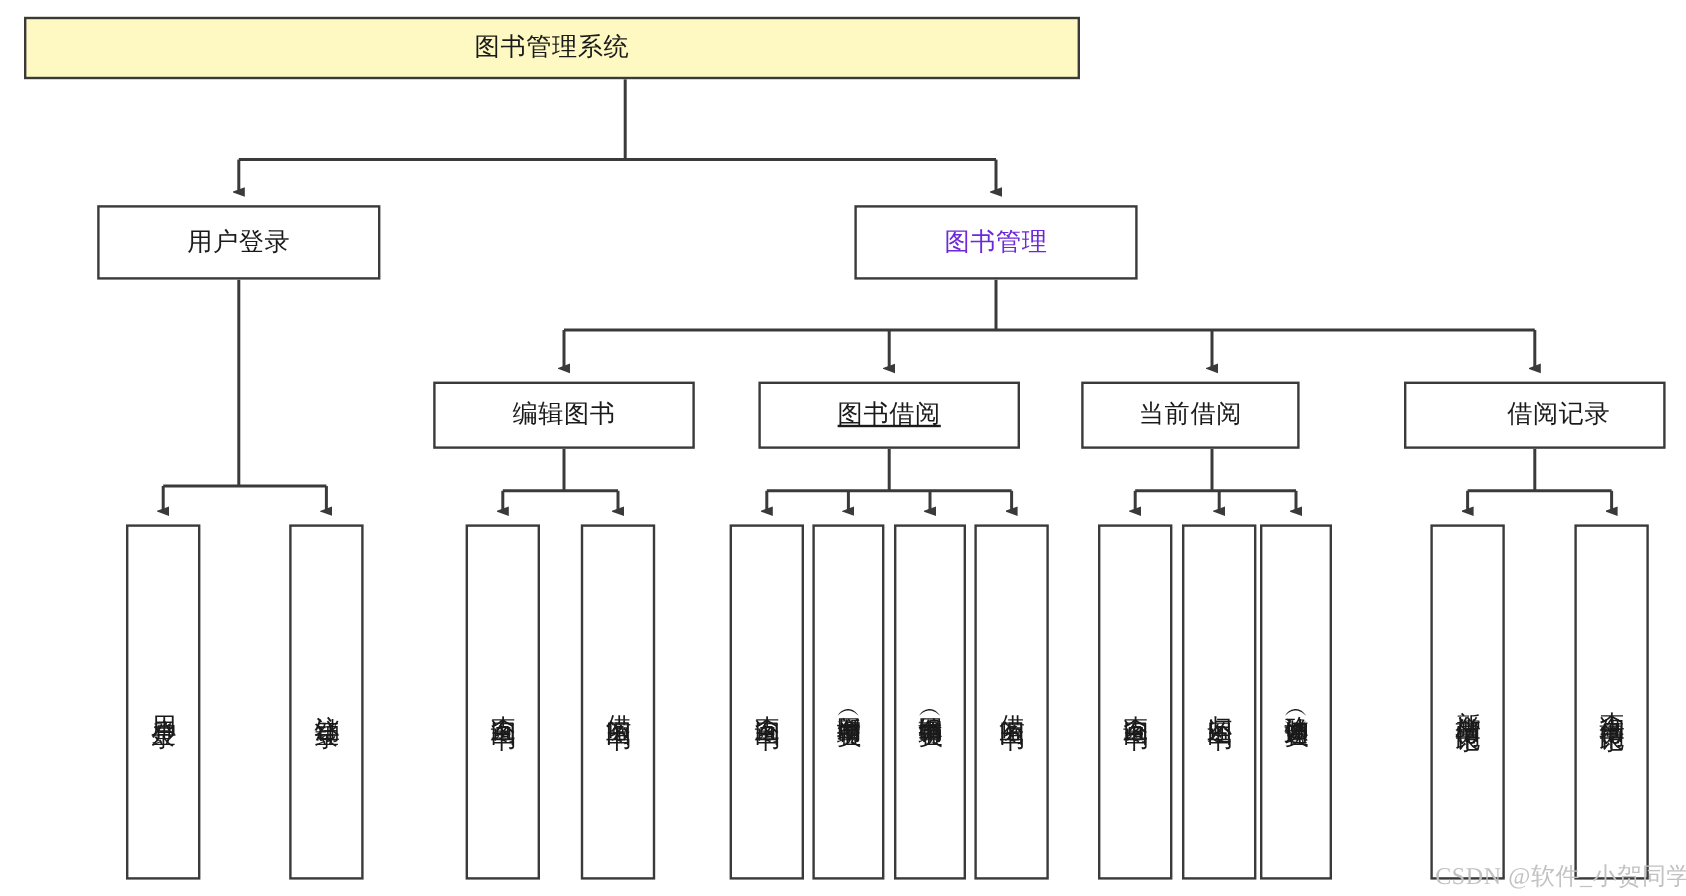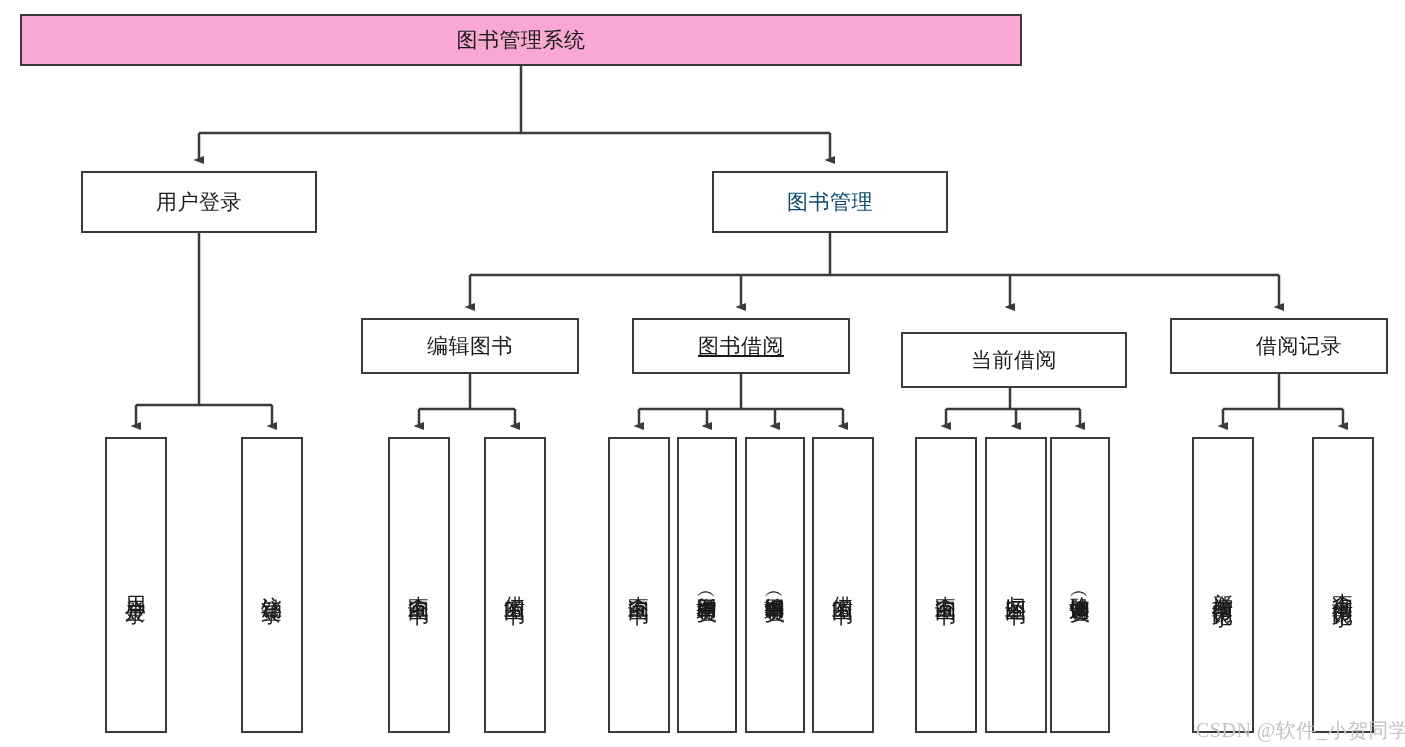--- a/index.html
+++ b/index.html
@@ -113,36 +113,36 @@
         <path d="M1016,409 L1016,426" stroke="#3a3a3a" stroke-width="2.5" fill="none" marker-end="url(#arrow)"></path>
         <path d="M1080,409 L1080,426" stroke="#3a3a3a" stroke-width="2.5" fill="none" marker-end="url(#arrow)"></path>
         <path d="M1279,374 L1279,409" stroke="#3a3a3a" stroke-width="2.5" fill="none"></path>
         <path d="M1223,409 L1343,409" stroke="#3a3a3a" stroke-width="2.5" fill="none"></path>
         <path d="M1223,409 L1223,426" stroke="#3a3a3a" stroke-width="2.5" fill="none" marker-end="url(#arrow)"></path>
         <path d="M1343,409 L1343,426" stroke="#3a3a3a" stroke-width="2.5" fill="none" marker-end="url(#arrow)"></path>
       </g>
   </svg>
 
   <div id="node-layer">
-      <div class="node horizontal" style="left: 20px; top: 14px; width: 1002px; height: 52px; border-color: rgb(58, 58, 58); background: #f9a8d4;">
+      <div class="node horizontal" style="left: 20px; top: 14px; width: 880px; height: 52px; border-color: rgb(58, 58, 58); background: #fef9c3;">
         <span class="node-label" style="color: rgb(26, 26, 26);">图书管理系统</span>
       </div>
       <div class="node horizontal" style="left: 81px; top: 171px; width: 236px; height: 62px; border-color: rgb(58, 58, 58); background: rgb(255, 255, 255);">
         <span class="node-label" style="color: rgb(26, 26, 26);">用户登录</span>
       </div>
       <div class="node horizontal" style="left: 712px; top: 171px; width: 236px; height: 62px; border-color: rgb(58, 58, 58); background: rgb(255, 255, 255);">
-        <span class="node-label" style="color: #0c4a6e;">图书管理</span>
+        <span class="node-label" style="color: #6d28d9;">图书管理</span>
       </div>
       <div class="node horizontal" style="left: 361px; top: 318px; width: 218px; height: 56px; border-color: rgb(58, 58, 58); background: rgb(255, 255, 255);">
         <span class="node-label" style="color: rgb(26, 26, 26);">编辑图书</span>
       </div>
       <div class="node horizontal" style="left: 632px; top: 318px; width: 218px; height: 56px; border-color: rgb(58, 58, 58); background: rgb(255, 255, 255);">
         <span class="node-label" style="color: rgb(26, 26, 26); text-decoration: underline;">图书借阅</span>
       </div>
-      <div class="node horizontal" style="left: 901px; top: 318px; width: 226px; height: 56px; border-color: rgb(58, 58, 58); background: rgb(255, 255, 255); margin-top: 14px;">
+      <div class="node horizontal" style="left: 901px; top: 318px; width: 182px; height: 56px; border-color: rgb(58, 58, 58); background: rgb(255, 255, 255);">
         <span class="node-label" style="color: rgb(26, 26, 26);">当前借阅</span>
       </div>
       <div class="node horizontal" style="left: 1170px; top: 318px; width: 218px; height: 56px; border-color: rgb(58, 58, 58); background: rgb(255, 255, 255); padding-left: 40px;">
         <span class="node-label" style="color: rgb(26, 26, 26);">借阅记录</span>
       </div>
       <div class="node vertical" style="left: 105px; top: 437px; width: 62px; height: 296px; border-color: rgb(58, 58, 58); background: rgb(255, 255, 255);">
         <span class="node-label" style="color: rgb(26, 26, 26);">用户登录</span>
       </div>
       <div class="node vertical" style="left: 241px; top: 437px; width: 62px; height: 296px; border-color: rgb(58, 58, 58); background: rgb(255, 255, 255);">
         <span class="node-label" style="color: rgb(26, 26, 26);">注销登录</span>

